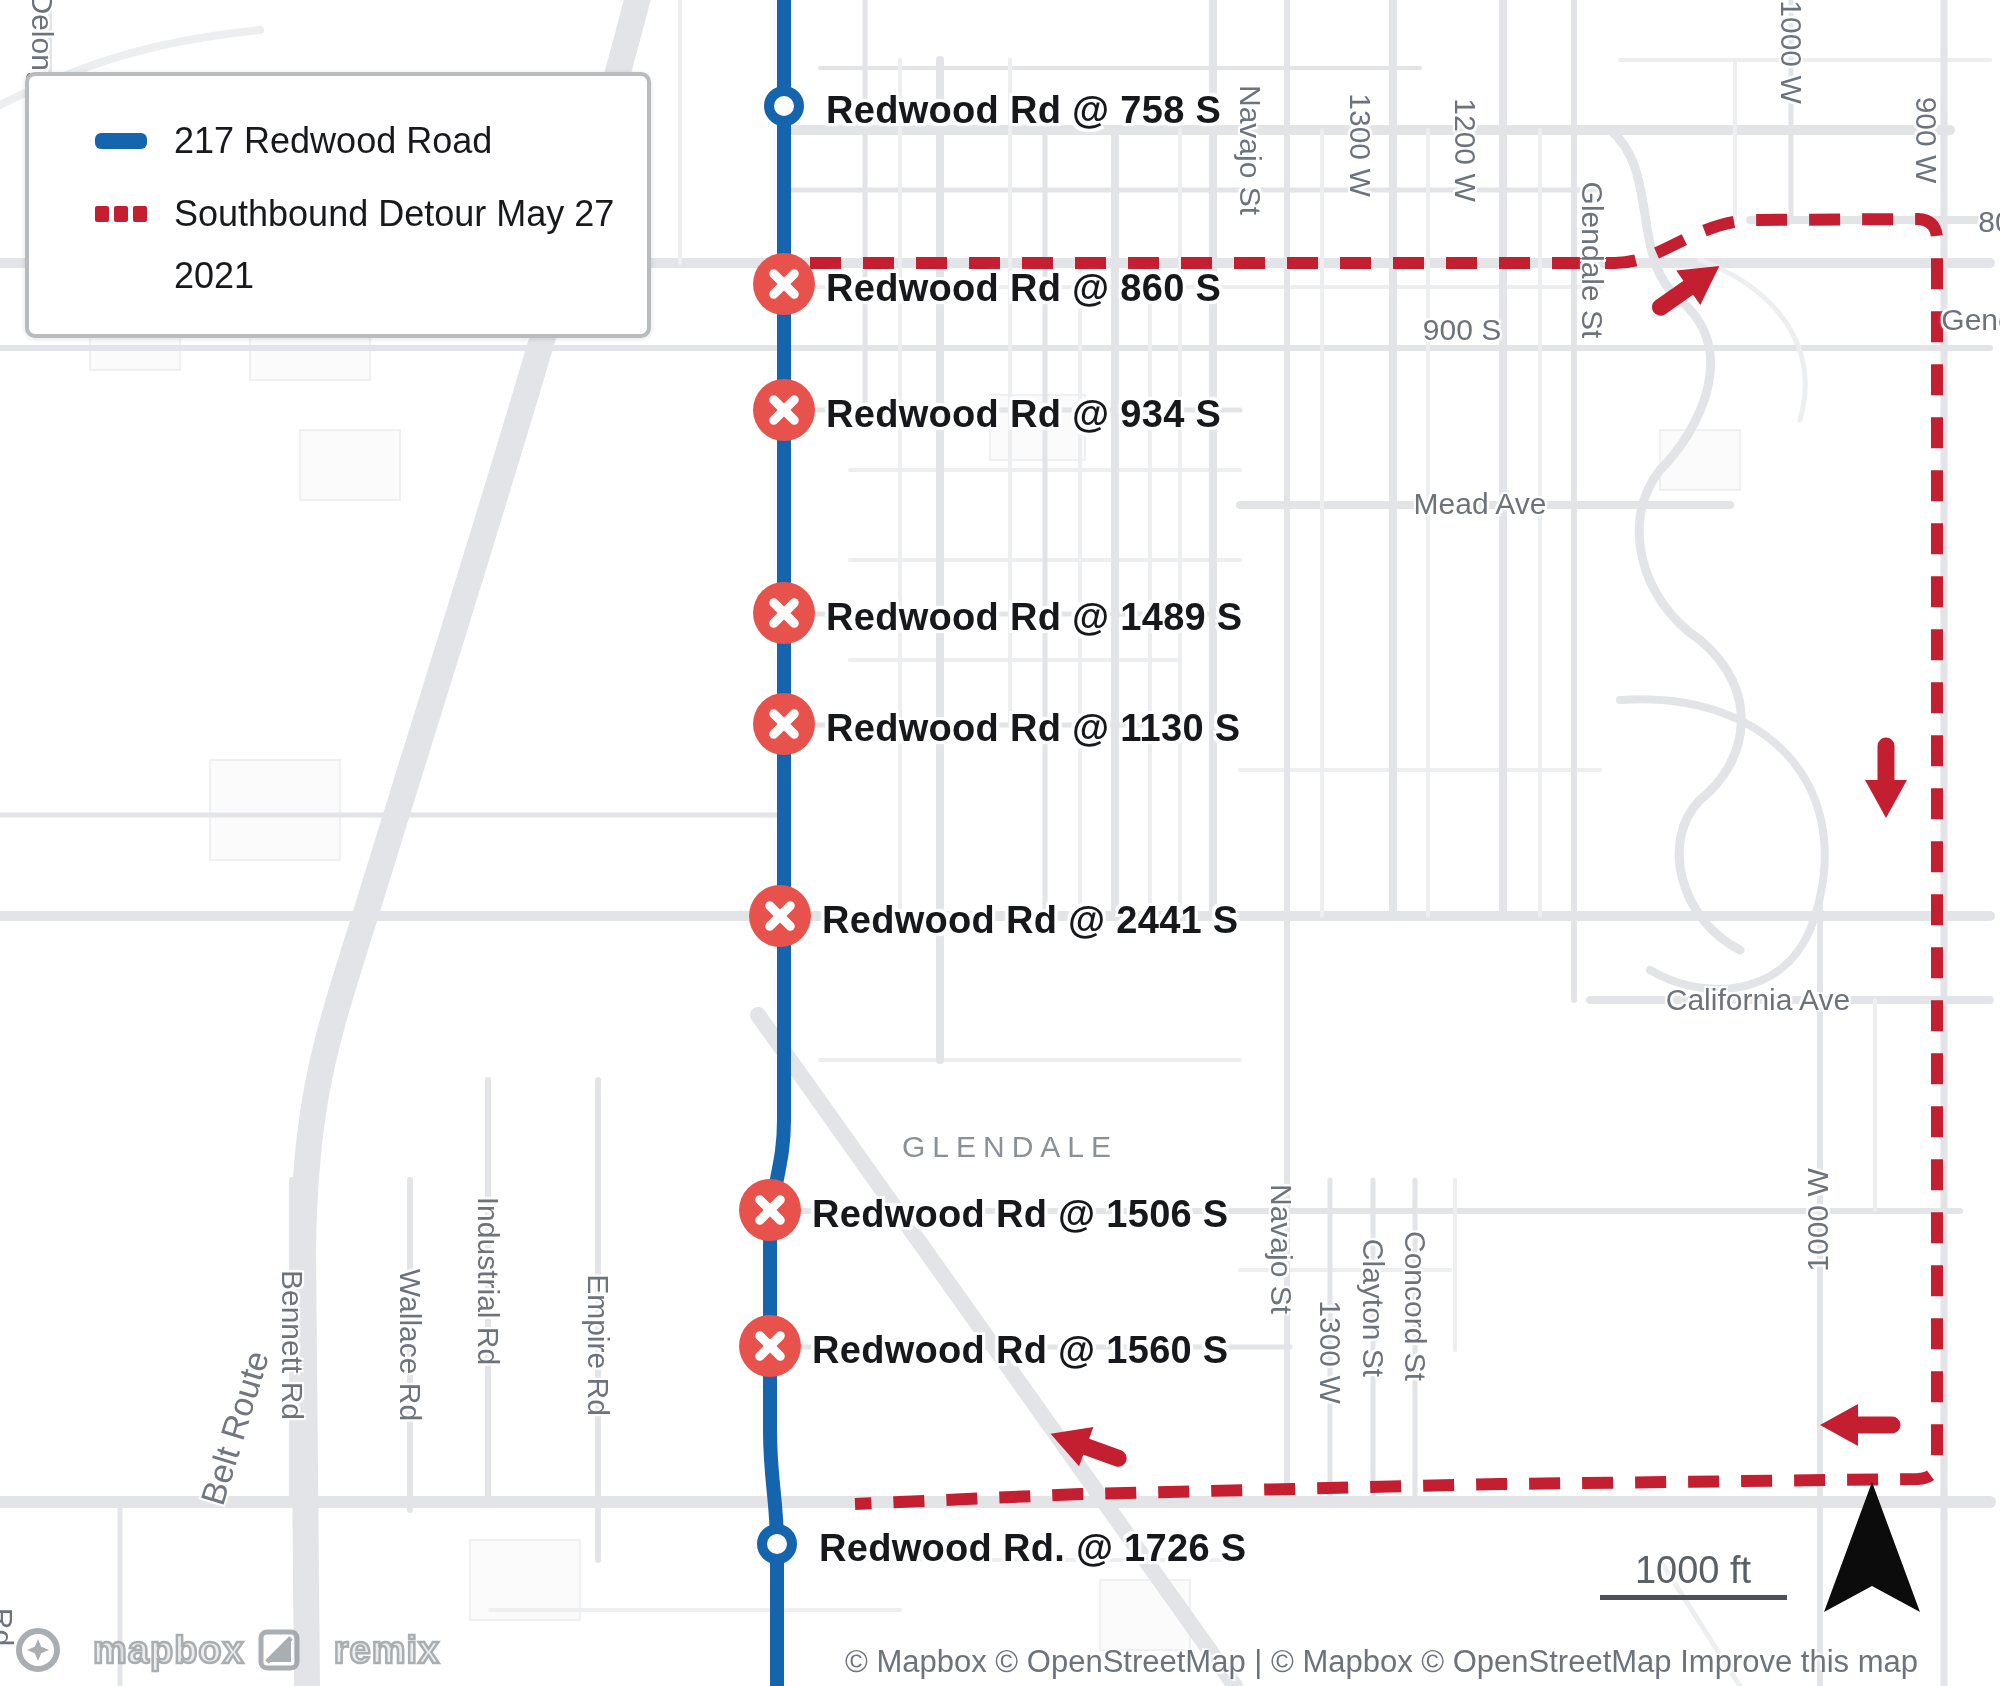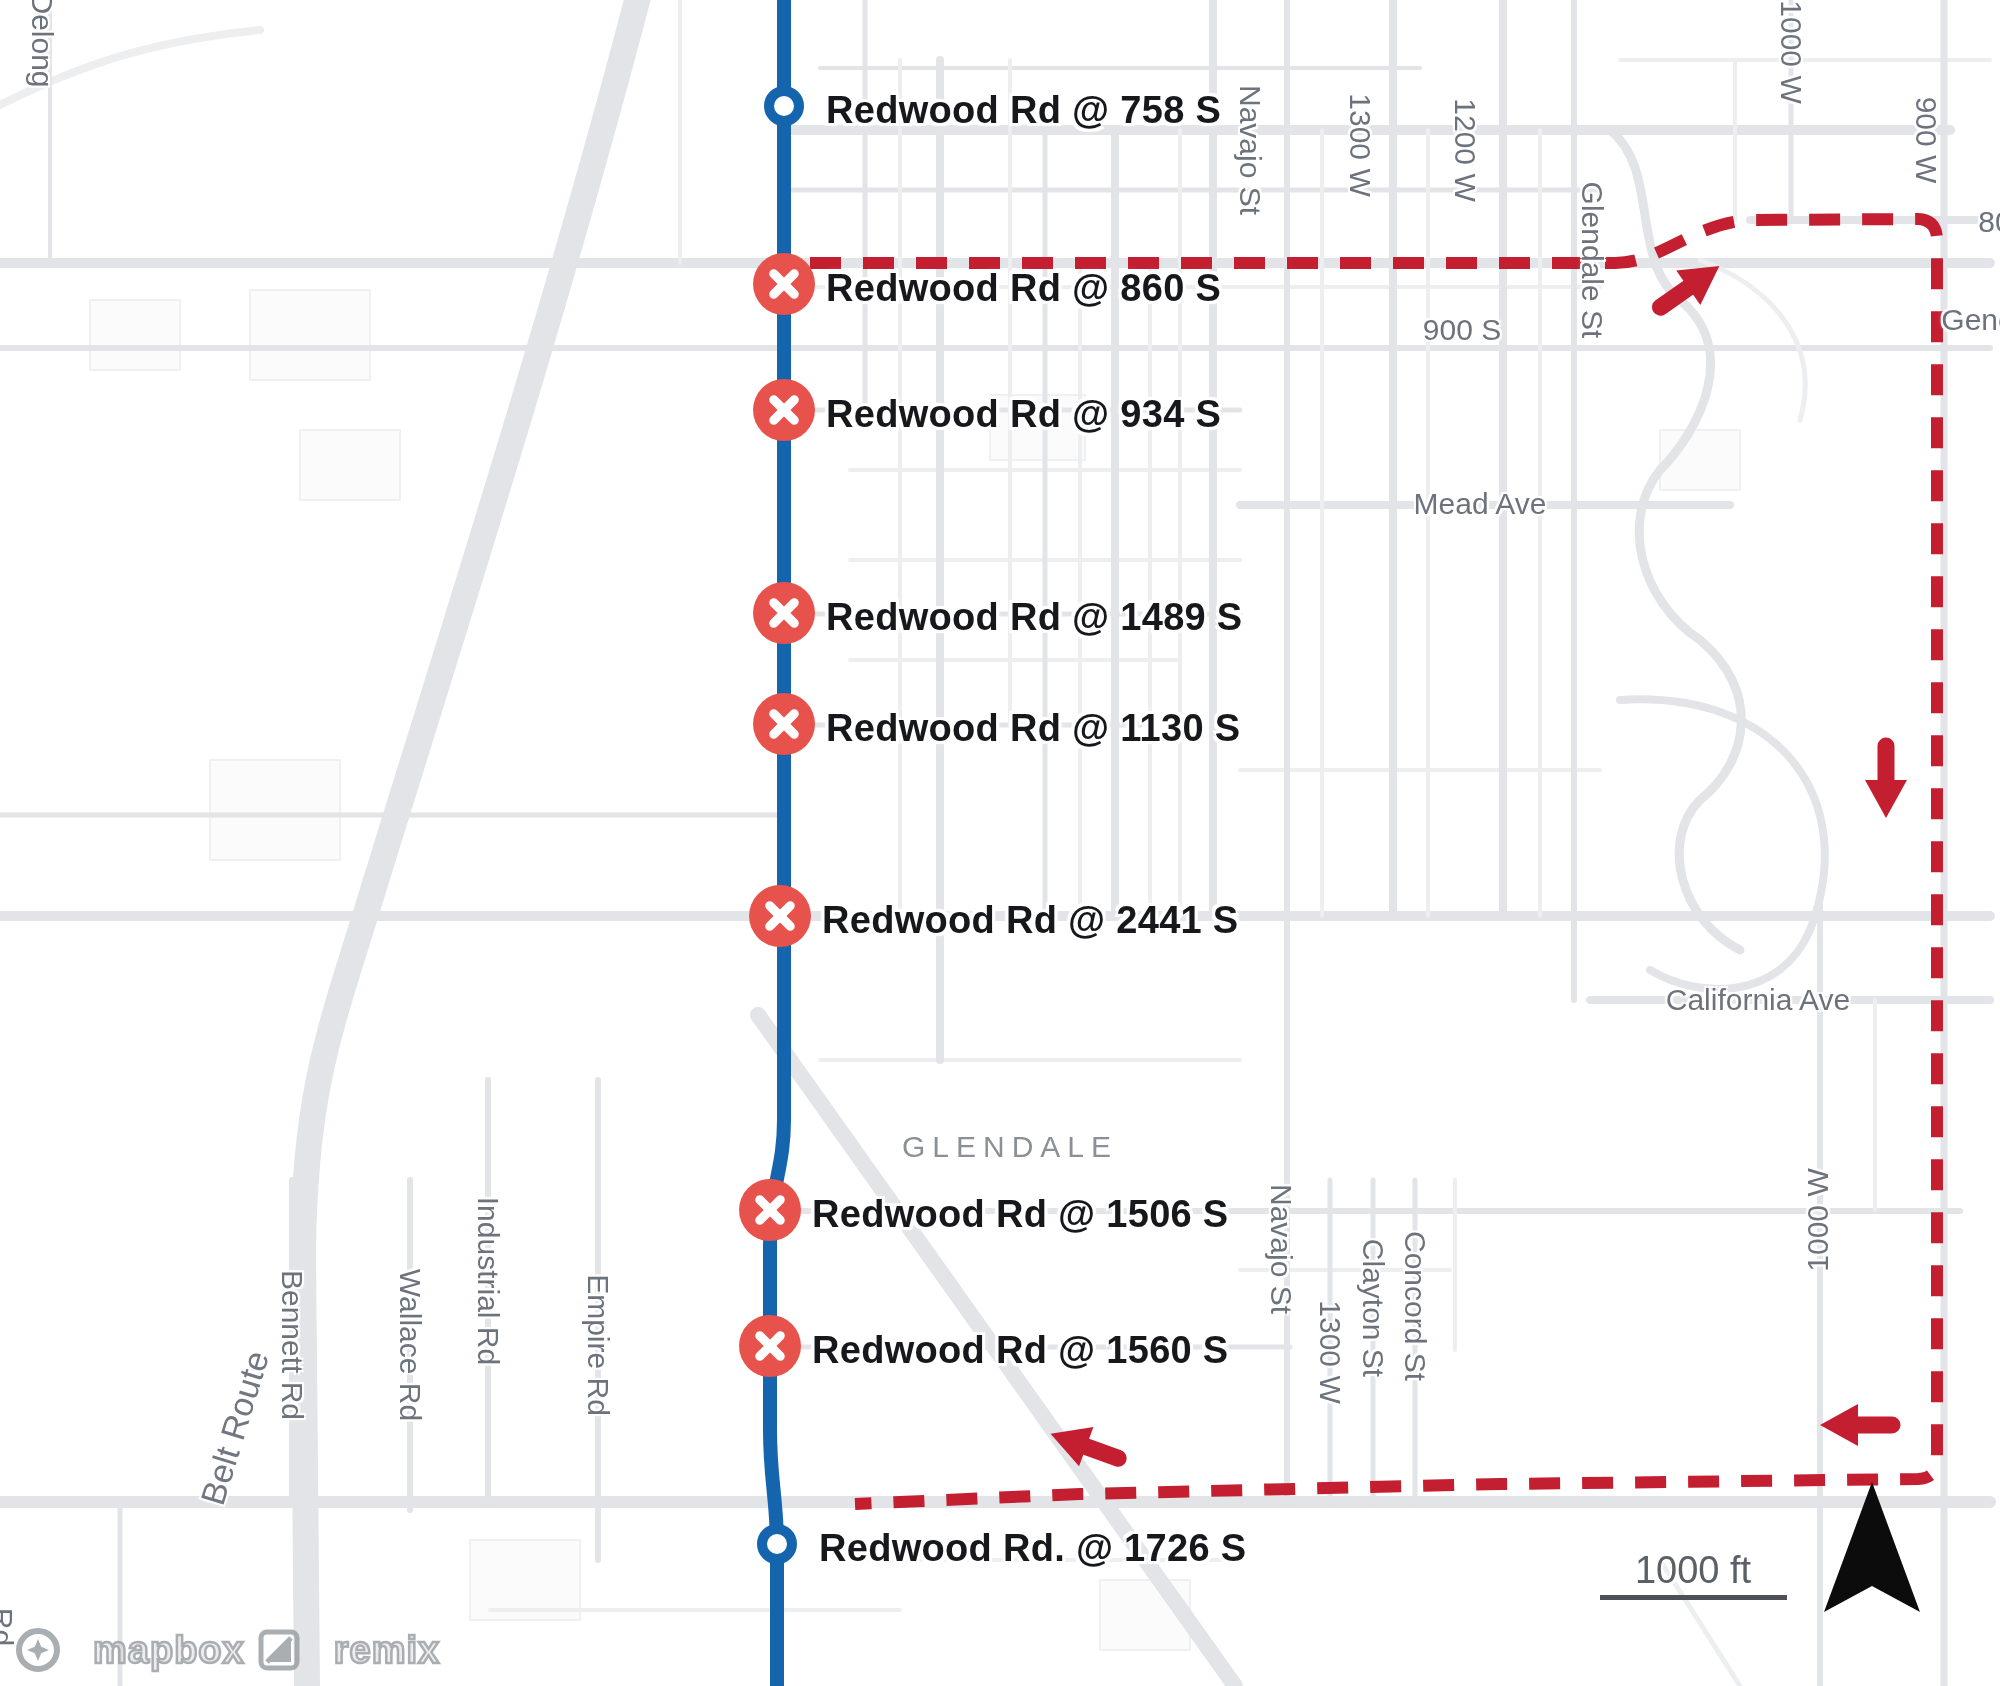--- a/index.html
+++ b/index.html
@@ -289,23 +289,43 @@
         <i class="b1"></i>
         <i class="b2"></i>
       </div>
     <span class="stop-label">Redwood Rd @ 1560 S</span>
   </div>
   <div class="stop" style="left:777px;top:1544px">
     <div class="marker-open"></div>
     <span class="stop-label">Redwood Rd. @ 1726 S</span>
   </div>
 
+  <div class="legend">
+    <div class="row" style="top:65px">
+      <span class="swatch-line"></span>
+      <span class="ltext">217 Redwood Road</span>
+    </div>
+    <div class="row" style="top:138px">
+      <span class="swatch-dash">
+          <i></i>
+          <i></i>
+          <i></i>
+        </span>
+      <span class="ltext">Southbound Detour May 27</span>
+    </div>
+    <div class="row" style="top:200px">
+      <span class="ltext">2021</span>
+    </div>
+  </div>
 
   <span class="scale-text" style="left:1693px;top:1570px">1000 ft</span>
 
+  <div class="attribution">
+    <span>© Mapbox © OpenStreetMap | © Mapbox © OpenStreetMap </span><a href="#" class="improve">Improve this map</a>
+  </div>
 
   <div class="logos">
     <svg width="48" height="48" viewBox="0 0 48 48">
       <circle cx="24" cy="24" r="19" fill="none" stroke="#9aa0a5" stroke-width="6"></circle>
       <path d="M24 13 l3.2 7.8 7.8 3.2 -7.8 3.2 -3.2 7.8 -3.2 -7.8 -7.8 -3.2 7.8 -3.2 z" fill="#9aa0a5"></path>
     </svg>
     <span class="logo-word">mapbox</span>
     <svg width="48" height="48" viewBox="0 0 48 48">
       <rect x="6" y="6" width="36" height="36" rx="6" fill="none" stroke="#9aa0a5" stroke-width="5"></rect>
       <path d="M12 36 L36 12 L36 36 Z" fill="#9aa0a5"></path>

